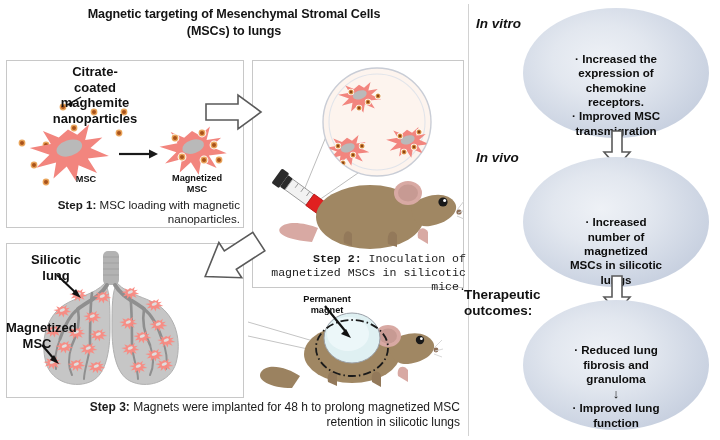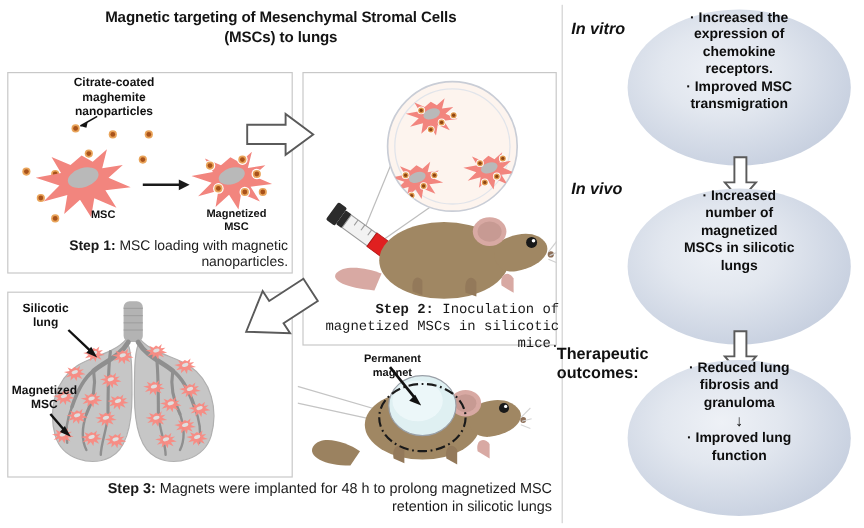--- a/index.html
+++ b/index.html
@@ -51,21 +51,21 @@
     color: #1a1a1a;
     line-height: 1.22;
   }
   .caption b { font-weight: bold; }
   #cap-step1 { left: 10px;  top: 198px; width: 230px; }
   #cap-step2 { left: 250px; top: 252px; width: 216px; font-family: Liberation Mono, monospace; }
   #cap-step3 { left: 12px;  top: 400px; width: 448px; font-size: 12px; }
 
   .lbl {
     position: absolute;
-    font-size: 10px; font-weight: bold;
+    font-size: 13px; font-weight: bold;
     color: #111; text-align: center; line-height: 1.2;
   }
   .lbl-md { font-size: 9.2px; }
 
   
   #right-side {
     position: absolute; left: 468px; top: 0;
     width: 296px; height: 440px;
   }
   .phase-label {
@@ -75,21 +75,21 @@
     white-space: nowrap;
   }
   #lbl-invitro { left: 8px;  top: 16px; }
   #lbl-invivo  { left: 8px;  top: 150px; }
   #lbl-thera   { left: -4px; top: 287px; font-style: normal; text-align: left; width: 110px; line-height: 1.2; }
 
   .bubble {
     position: absolute;
     border-radius: 50%;
     background: radial-gradient(ellipse at 42% 40%, #eef1f6 0%, #e2e7ef 32%, #cdd5e3 66%, #b9c3d6 100%);
-    display: flex; align-items: flex-start; justify-content: center;
+    display: flex; align-items: flex-end; justify-content: center;
   }
   #bubble-1 { left: 55px; top: 8px;   width: 186px; height: 130px; }
   #bubble-2 { left: 55px; top: 157px; width: 186px; height: 130px; }
   #bubble-3 { left: 55px; top: 300px; width: 186px; height: 130px; }
 
   .bubble-text {
     font-size: 11.6px; font-weight: bold; color: #0d0d0d;
     line-height: 1.24; text-align: center;
     width: 172px;
   }
@@ -396,21 +396,21 @@
       <g>
         <line x1="51" y1="32" x2="70" y2="50" stroke="#111" stroke-width="2"></line>
         <polygon points="75,55 66,51 70,46" fill="#111"></polygon>
       </g>
       <g>
         <line x1="36" y1="102" x2="48" y2="116" stroke="#111" stroke-width="2"></line>
         <polygon points="53,121 44,117 48,112" fill="#111"></polygon>
       </g>
     </svg>
 
-    <div class="lbl" style="left:10px; top:252px; width:56px;">
+    <div class="lbl" style="left:28px; top:252px; width:56px;">
       <span>Silicotic</span><br>
       <span>lung</span>
     </div>
 
     <div class="lbl" style="left:6px; top:320px; width:62px;">
       <span>Magnetized</span><br>
       <span>MSC</span>
     </div>
 
     <svg style="position:absolute;left:248px;top:292px;" width="218" height="106" viewBox="0 0 218 106">

